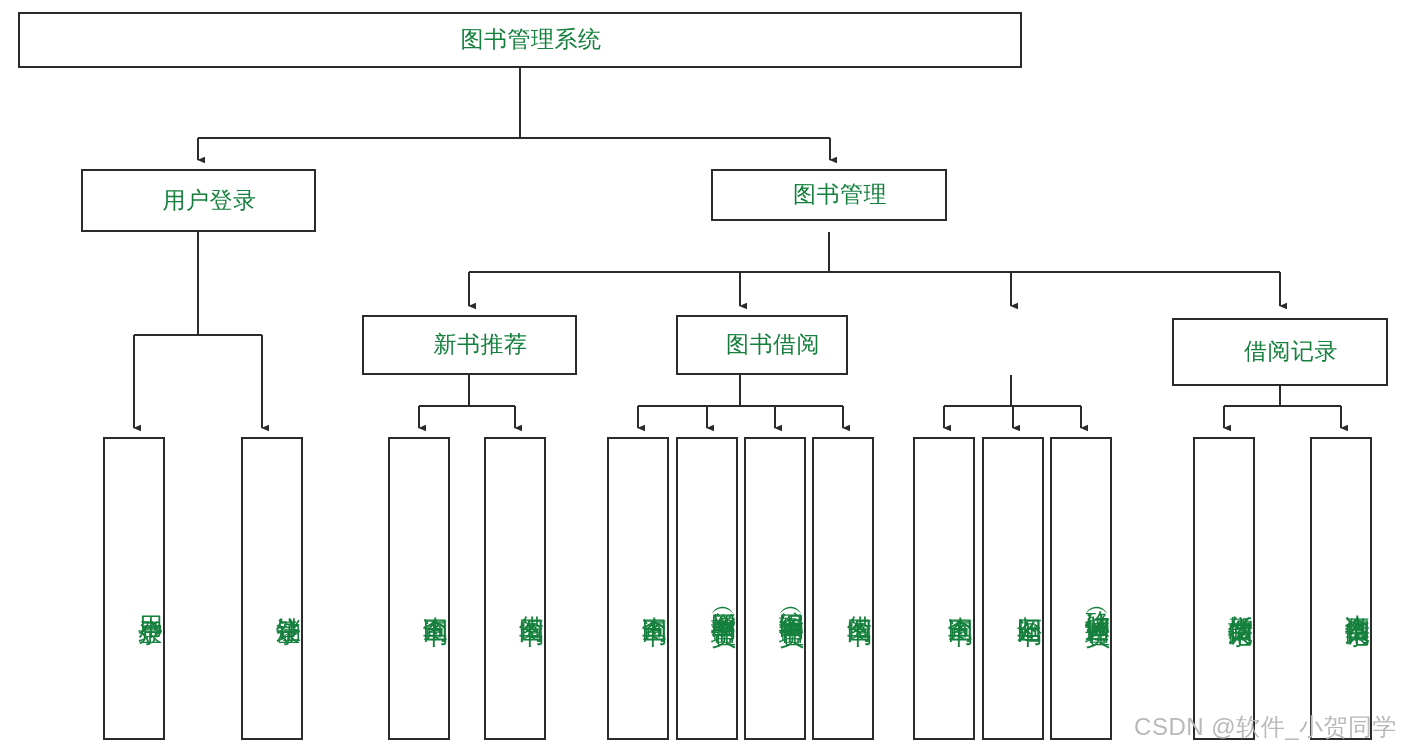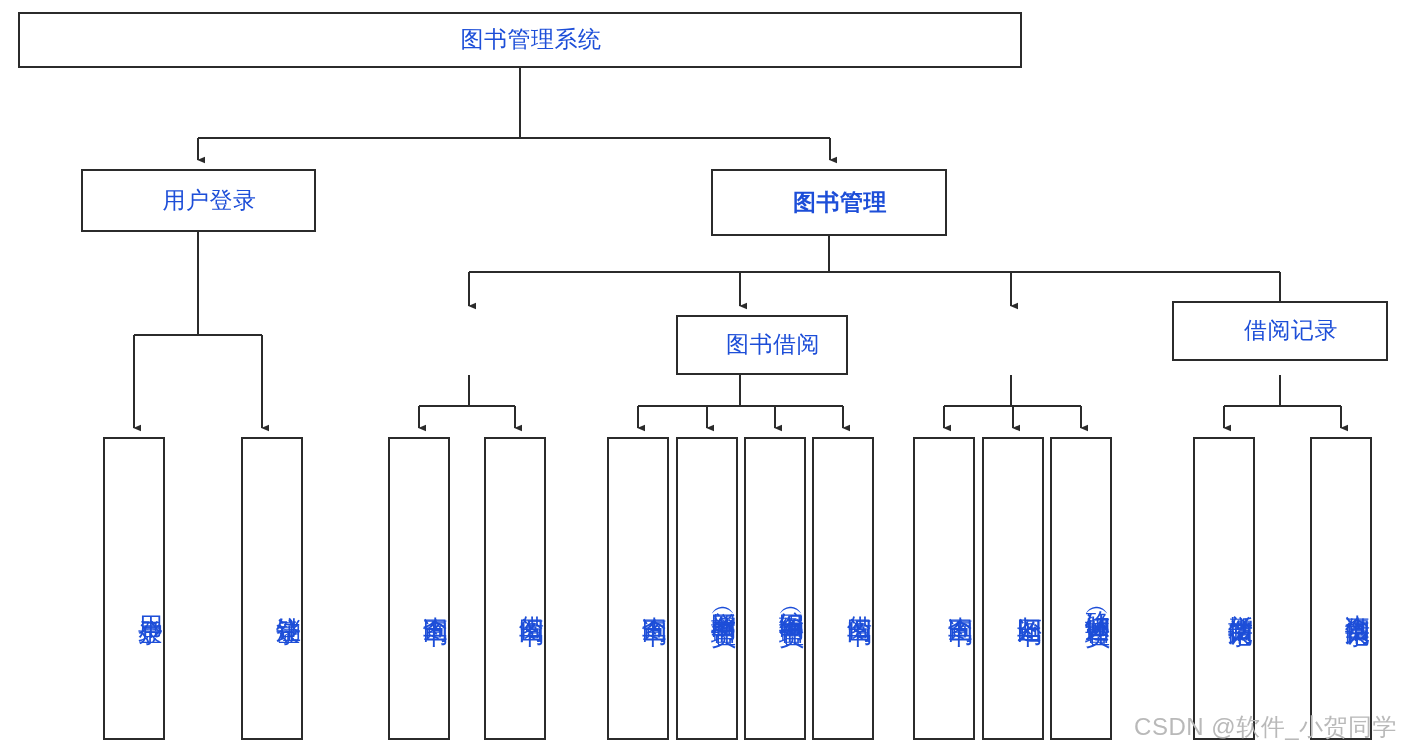--- a/index.html
+++ b/index.html
@@ -27,21 +27,21 @@
     height: 747px;
   }
   .node {
     position: absolute;
     box-sizing: border-box;
     background: #ffffff;
     border: 2px solid #2b2b2b;
     display: flex;
     align-items: center;
     justify-content: center;
-    color: #1d4ed8;
+    color: #15803d;
     padding-left: 22px;
   }
   .node-h {
     font-size: 23px;
     letter-spacing: 0.5px;
     line-height: 1.1;
   }
   .node-root {
     font-size: 23px;
   }
@@ -125,28 +125,31 @@
     </g>
   </svg>
 
   <div class="node node-h node-root" style="left:18px; top:12px; width:1004px; height:56px;">
     <span>图书管理系统</span>
   </div>
 
   <div class="node node-h" style="left:81px; top:169px; width:235px; height:63px;">
     <span>用户登录</span>
   </div>
-  <div class="node node-h" style="left:711px; top:169px; width:236px; height:67px;font-weight:bold;">
+  <div class="node node-h" style="left:711px; top:169px; width:236px; height:52px;">
     <span>图书管理</span>
   </div>
 
+  <div class="node node-h" style="left:362px; top:315px; width:215px; height:60px;">
+    <span>新书推荐</span>
+  </div>
   <div class="node node-h" style="left:632px; top:315px; width:172px; height:60px;margin-left:44px;">
     <span>图书借阅</span>
   </div>
-  <div class="node node-h" style="left:1172px; top:301px; width:216px; height:60px;">
+  <div class="node node-h" style="left:1172px; top:318px; width:216px; height:68px;">
     <span>借阅记录</span>
   </div>
 
   <div class="node node-v" style="left:103px; top:437px; width:62px; height:303px;">
     <span>用户登录</span>
   </div>
   <div class="node node-v" style="left:241px; top:437px; width:62px; height:303px;">
     <span>注销登录</span>
   </div>
 

